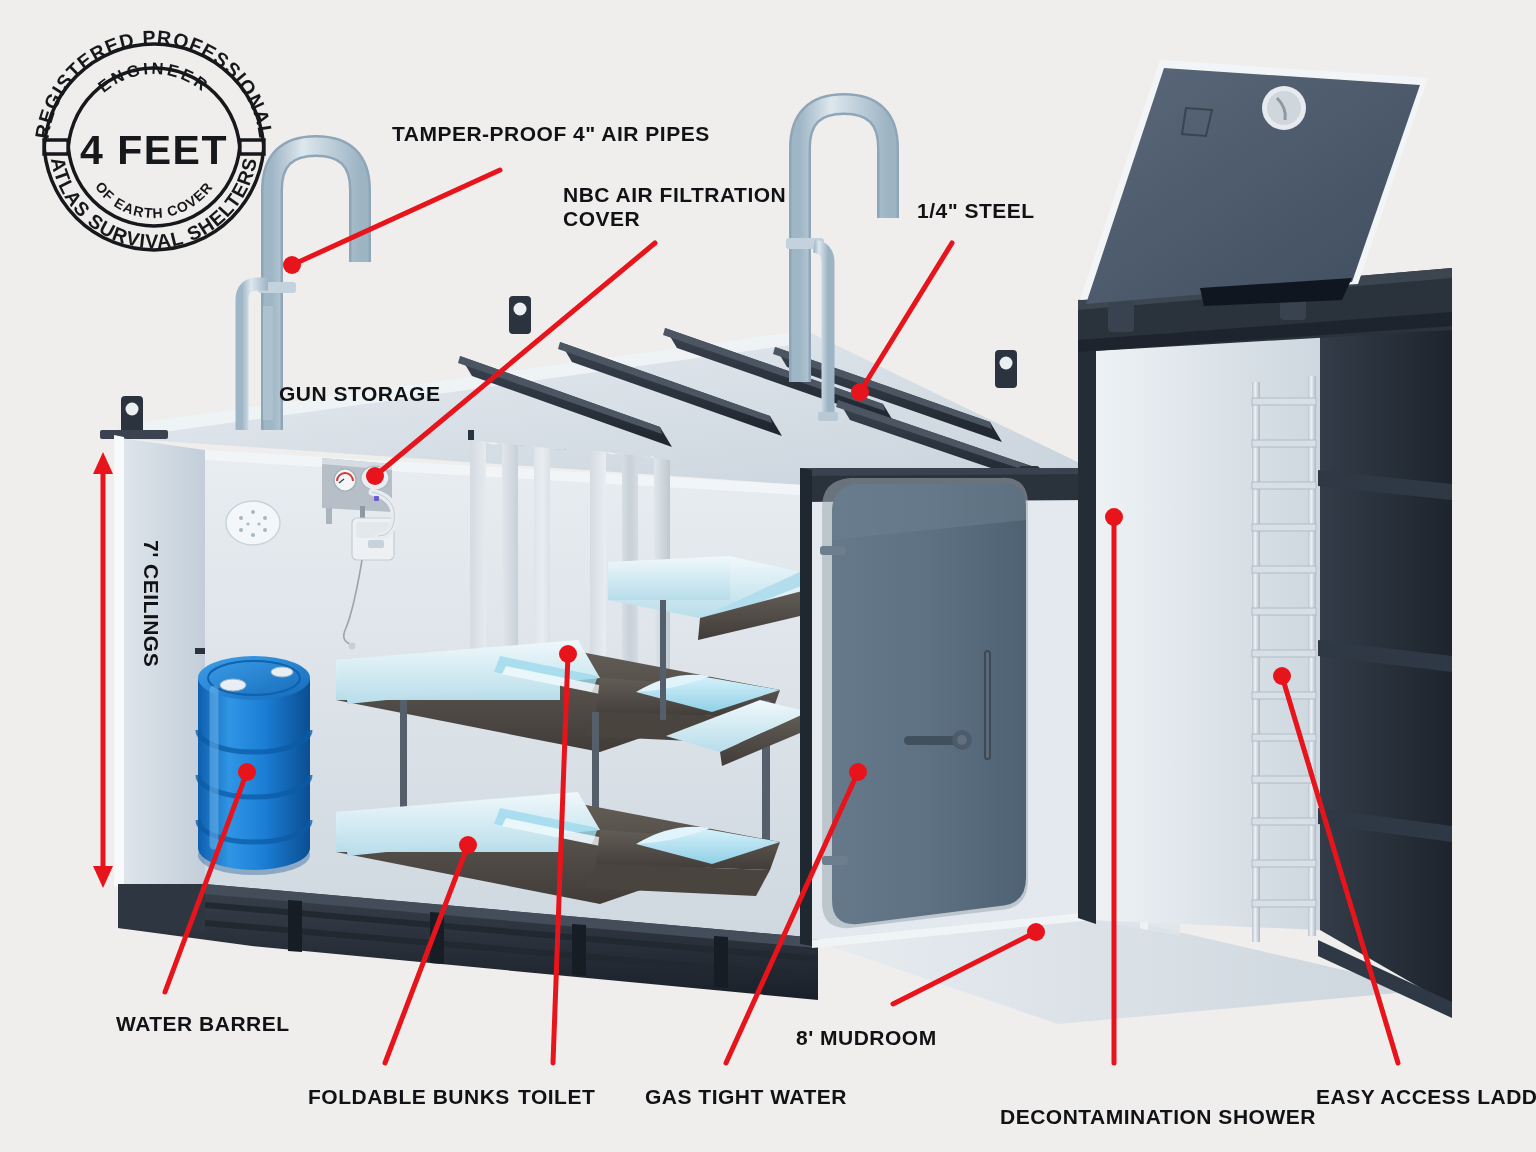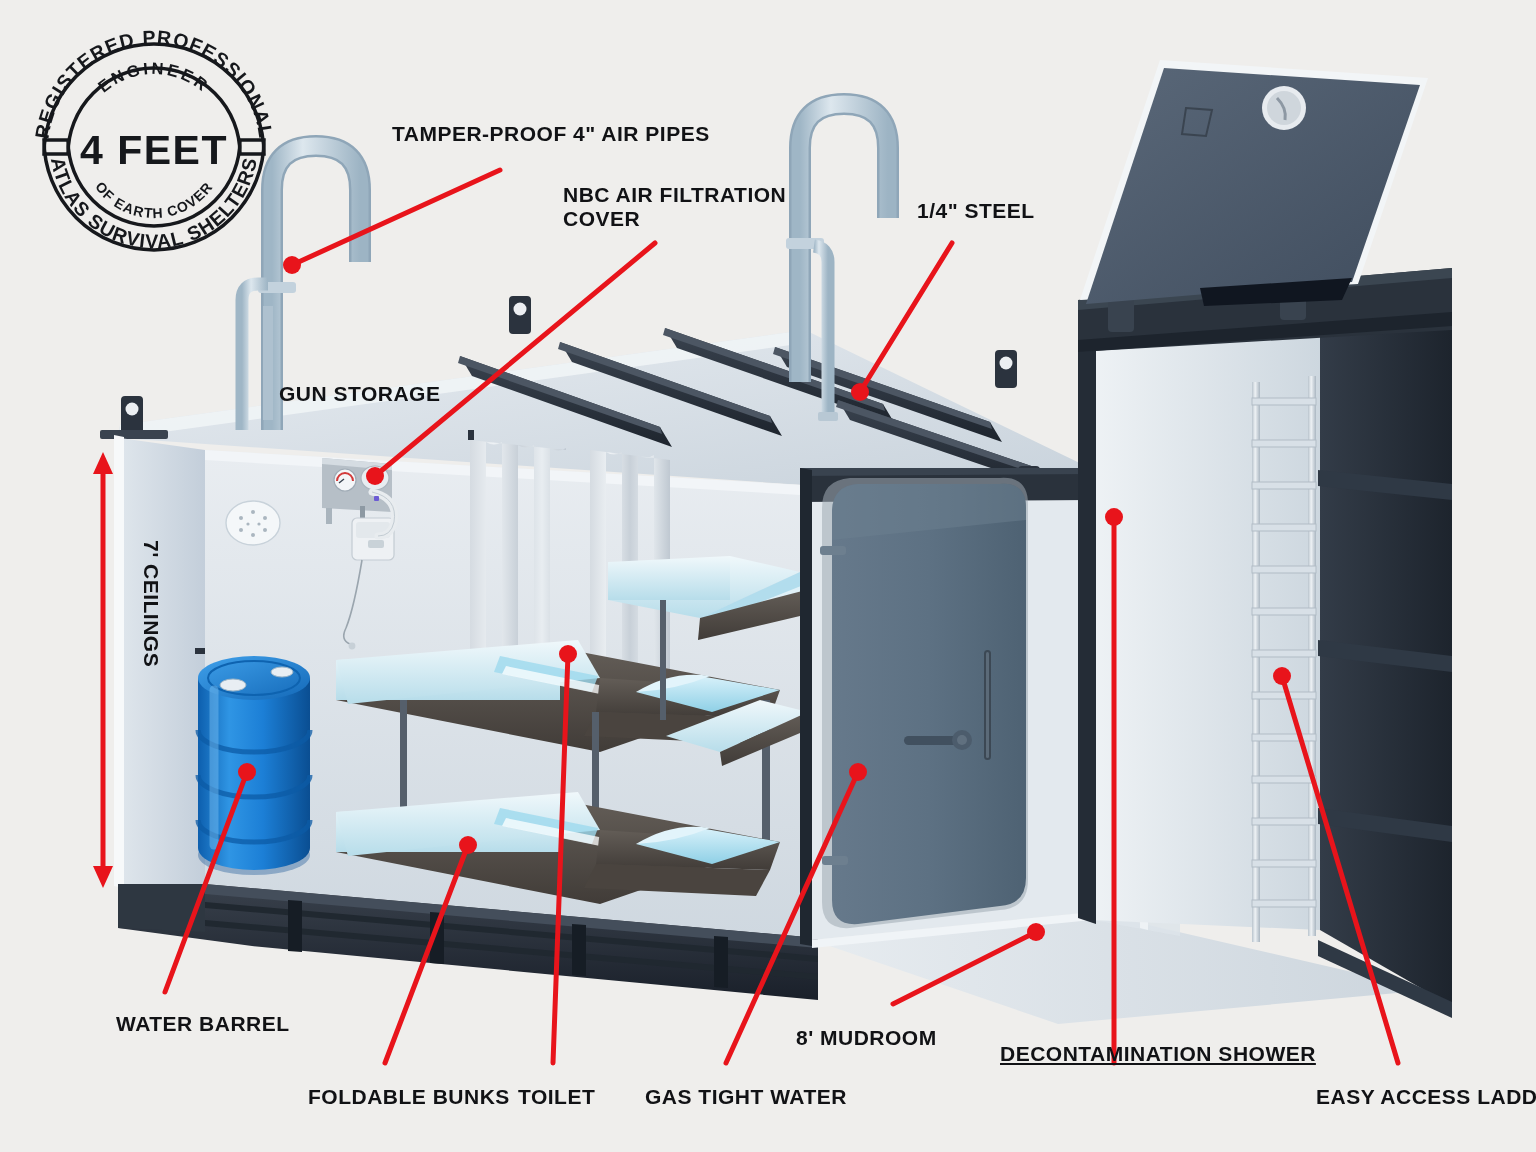--- a/index.html
+++ b/index.html
@@ -457,17 +457,17 @@
         <div>COVER</div>
       </div>
       <div class="lbl" style="left: 917px; top: 199px; font-size: 21px;">1/4" STEEL</div>
       <div class="lbl" style="left: 279px; top: 382px; font-size: 21px; text-align: right;">GUN STORAGE</div>
       <div class="lbl" style="left: 163px; top: 540px; font-size: 21px; transform: rotate(90deg);">7' CEILINGS</div>
       <div class="lbl" style="left: 92px; top: 1012px; font-size: 21px; margin-left: 24px;">WATER BARREL</div>
       <div class="lbl" style="left: 308px; top: 1085px; font-size: 21px;">FOLDABLE BUNKS</div>
       <div class="lbl" style="left: 518px; top: 1085px; font-size: 21px;">TOILET</div>
       <div class="lbl" style="left: 645px; top: 1085px; font-size: 21px;">GAS TIGHT WATER</div>
       <div class="lbl" style="left: 796px; top: 1026px; font-size: 21px;">8' MUDROOM</div>
-      <div class="lbl" style="left: 1000px; top: 1042px; font-size: 21px; text-decoration: underline;">DECONTAMINATION SHOWER</div>
+      <div class="lbl" style="left: 1000px; top: 1105px; font-size: 21px;">DECONTAMINATION SHOWER</div>
       <div class="lbl" style="left: 1316px; top: 1085px; font-size: 21px;">EASY ACCESS LADDER</div>
     </div>
 
 </div>
 
 </body></html>

